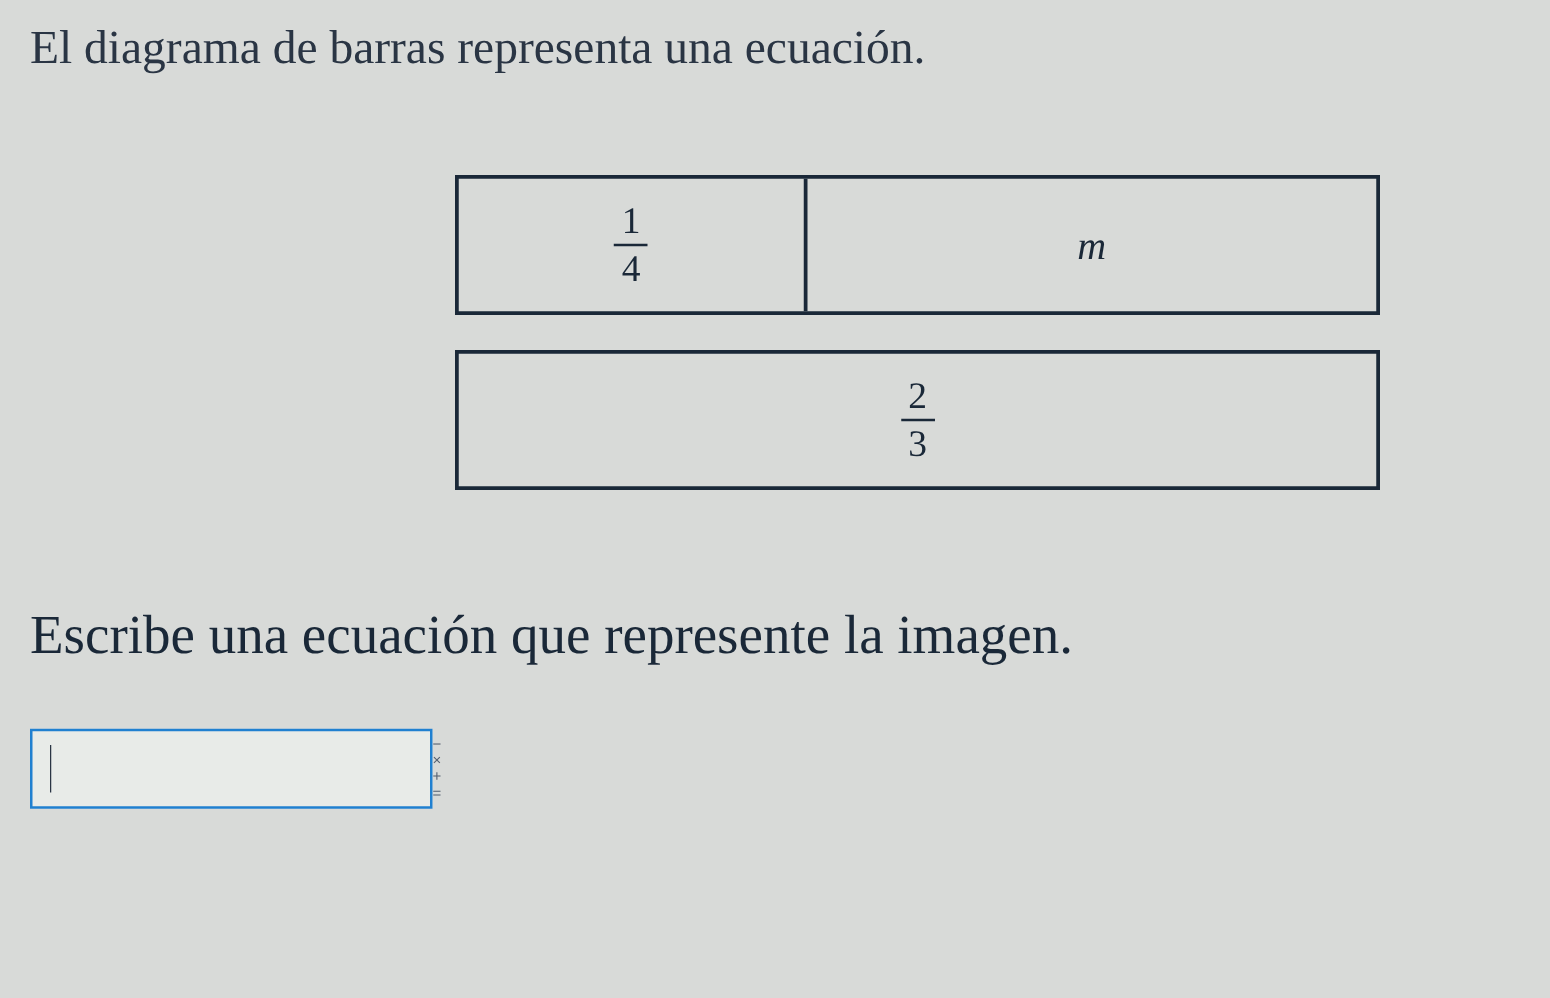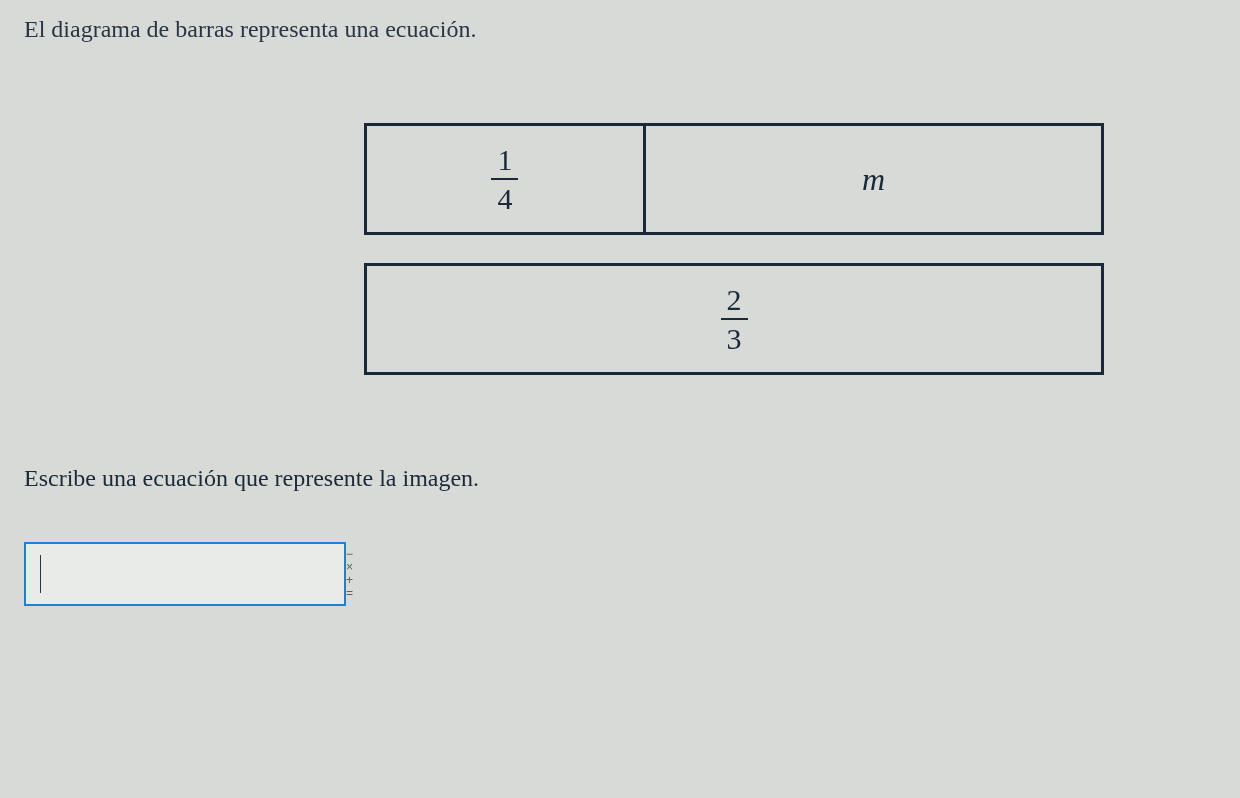--- a/index.html
+++ b/index.html
@@ -9,21 +9,21 @@
     }
     body {
       width: 1240px;
       height: 798px;
       background: #d8dad8;
       font-family: Georgia, 'Times New Roman', serif;
       padding: 16px 24px;
       color: #2a3544;
     }
     .question-text {
-      font-size: 24px;
+      font-size: 38px;
       color: #2a3544;
       margin-bottom: 80px;
       font-weight: 400;
     }
     .diagram-area {
       margin-left: 340px;
       width: 740px;
     }
     .bar-row {
       display: flex;
@@ -69,21 +69,21 @@
       border-top: 2px solid #1a2838;
       padding: 2px 6px 0 6px;
     }
     .variable {
       font-size: 32px;
       font-style: italic;
       font-family: 'Times New Roman', serif;
       color: #1a2838;
     }
     .prompt-text {
-      font-size: 24px;
+      font-size: 44px;
       color: #1a2838;
       margin-top: 90px;
       margin-bottom: 50px;
       font-weight: 400;
     }
     .answer-input-wrap {
       display: inline-flex;
       align-items: center;
       width: 322px;
       height: 64px;

